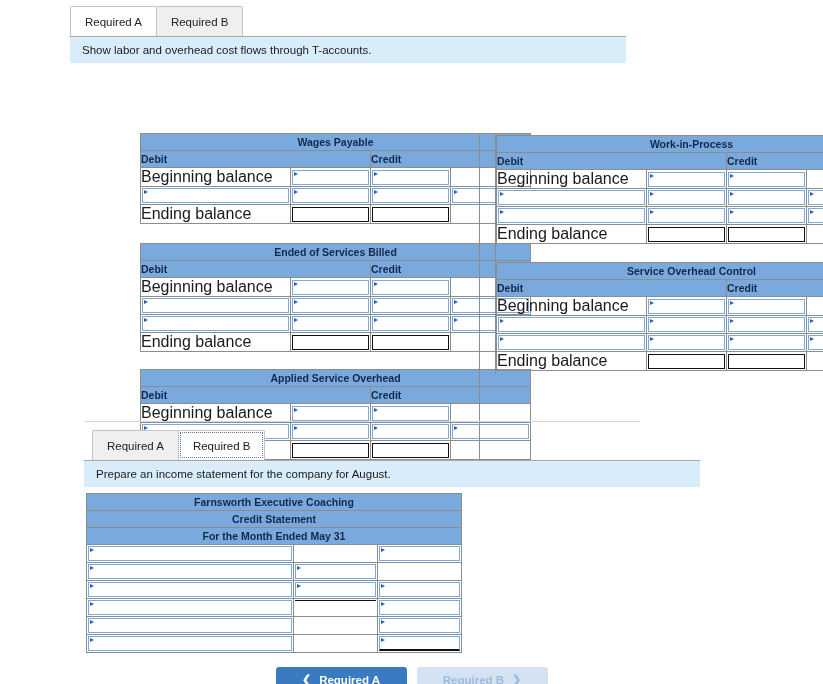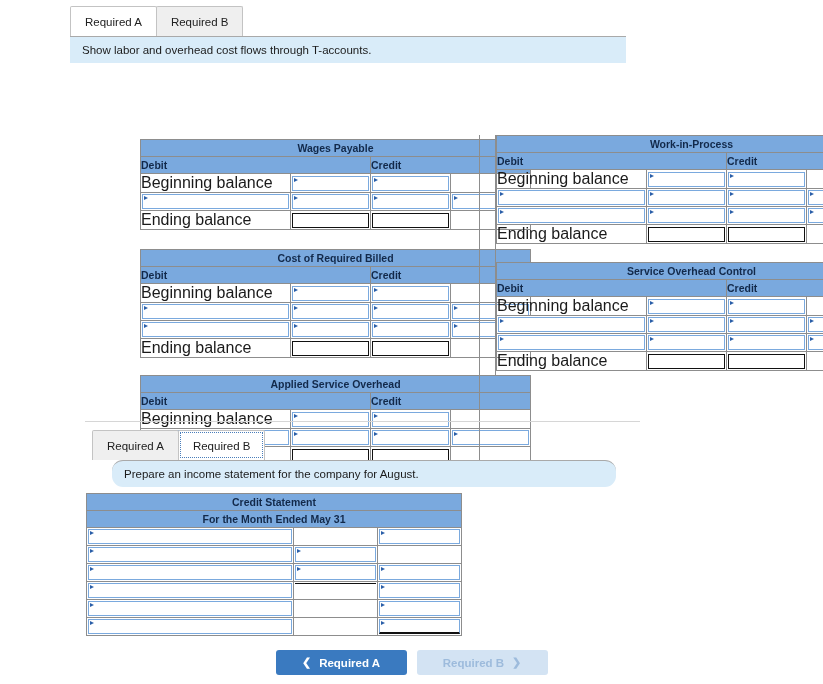--- a/index.html
+++ b/index.html
@@ -172,21 +172,21 @@
       <span>Required B</span>
     </div>
   </div>
 
   <div class="banner" style="margin-left:70px; width:556px;">
     <span>Show labor and overhead cost flows through T-accounts.</span>
   </div>
 
   <div class="taccount-grid" style="margin-top:6px; margin-left:70px;">
 
-    <div style="position:absolute; left:70px; top:70px; width:342px;">
+    <div style="position:absolute; left:70px; top:64px; width:342px;">
       <div id="acct-0" class="tblock">
           <table class="acct" style="width:340px;">
             <colgroup>
               <col style="width:150px">
               <col style="width:80px">
               <col style="width:80px">
               <col style="width:80px">
             </colgroup>
             <tbody>
               <tr>
@@ -249,21 +249,21 @@
       <div id="acct-2" class="tblock">
           <table class="acct" style="width:340px;">
             <colgroup>
               <col style="width:150px">
               <col style="width:80px">
               <col style="width:80px">
               <col style="width:80px">
             </colgroup>
             <tbody>
               <tr>
-                <th class="hdr-title" colspan="4">Cost of Required Billed</th>
+                <th class="hdr-title" colspan="4">Ended of Services Billed</th>
               </tr>
               <tr>
                 <th class="hdr-col" colspan="2">Debit</th>
                 <th class="hdr-col" colspan="2">Credit</th>
               </tr>
               <tr>
                 <td class="lbl">Beginning balance</td>
                 <td class="plain">
                   <div class="cellbox ">
                     <span class="caret"></span>
@@ -590,33 +590,36 @@
 
   <div class="tabstrip" style="padding-left:92px;">
     <div class="tab">
       <span>Required A</span>
     </div>
     <div class="tab active focus-outline">
       <span>Required B</span>
     </div>
   </div>
 
-  <div class="banner" style="margin-left:112px; width:504px;border-radius:11px;">
+  <div class="banner" style="margin-left:84px; width:616px;">
     <span>Prepare an income statement for the company for August.</span>
   </div>
 
   <div style="margin-left:86px; margin-top:6px;">
     <div id="income-statement">
         <table class="acct" style="width:375px;">
           <colgroup>
             <col style="width:207px">
             <col style="width:84px">
             <col style="width:84px">
           </colgroup>
           <tbody>
+            <tr>
+              <th class="hdr-title" colspan="3">Farnsworth Executive Coaching</th>
+            </tr>
             <tr>
               <th class="hdr-title" colspan="3">Credit Statement</th>
             </tr>
             <tr>
               <th class="hdr-title" colspan="3">For the Month Ended May 31</th>
             </tr>
             <tr>
               <td class="plain">
                 <div class="cellbox ">
                   <span class="caret"></span>

